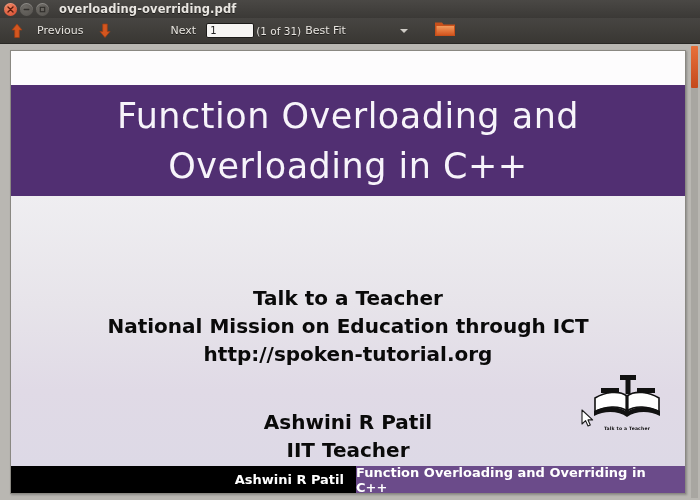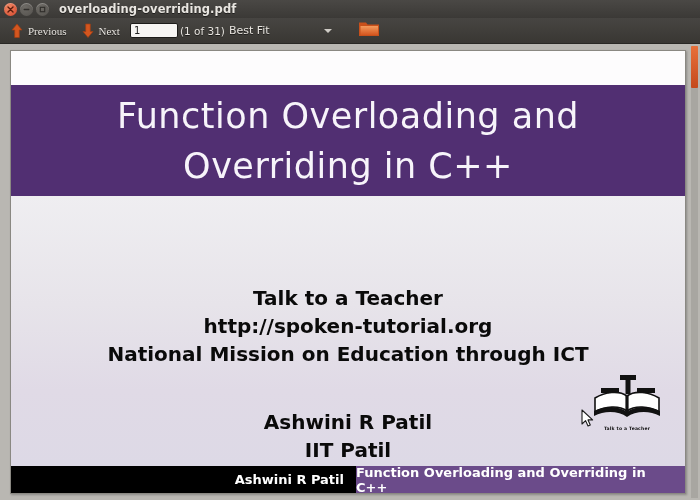--- a/index.html
+++ b/index.html
@@ -53,21 +53,21 @@
     border-bottom: 1px solid #292825;
     box-sizing: border-box;
     padding-left: 6px;
   }
   .tb-item {
     display: flex; align-items: center;
     height: 22px; padding: 0 4px;
     color: #e7e4df; font-size: 11px;
     white-space: nowrap;
   }
-  .tb-label { margin-left: 4px; text-shadow: 0 1px 0 rgba(0,0,0,.55); font-family: Liberation Serif, serif; }
+  .tb-label { margin-left: 13px; text-shadow: 0 1px 0 rgba(0,0,0,.55); }
   .arrow-ico { width: 14px; height: 16px; display:block; }
   .page-input {
     width: 48px; height: 15px;
     background: #f6f5f3;
     border: 1px solid #1c1b19;
     border-radius: 2px;
     color: #222; font-size: 10px;
     font-family: "DejaVu Sans", sans-serif;
     padding: 0 3px;
     box-sizing: border-box;
@@ -231,21 +231,21 @@
 
     <div class="tb-item">
       <span>
         <svg class="arrow-ico" viewBox="0 0 14 16">
           <path d="M7 1 L12 7 L9.3 7 L9.3 14.5 L4.7 14.5 L4.7 7 L2 7 Z" fill="#d4561f" stroke="#a03d13" stroke-width="0.7" stroke-linejoin="round"></path>
         </svg>
       </span>
       <span class="tb-label">Previous</span>
     </div>
 
-    <div class="tb-item" style="margin-left:6px;">
+    <div class="tb-item" style="margin-left:6px;gap:46px;">
       <span>
         <svg class="arrow-ico" viewBox="0 0 14 16">
           <path d="M7 14.5 L12 8.5 L9.3 8.5 L9.3 1 L4.7 1 L4.7 8.5 L2 8.5 Z" fill="#d4561f" stroke="#a03d13" stroke-width="0.7" stroke-linejoin="round"></path>
         </svg>
       </span>
       <span class="tb-label">Next</span>
     </div>
 
     <input class="page-input" type="text" value="1" style="">
 
@@ -269,34 +269,34 @@
   </div>
 
   <div class="docarea">
 
     <div class="page">
 
       <div class="page-topstrip"></div>
 
       <div class="banner">
         <div class="banner-line">Function Overloading and</div>
-        <div class="banner-line">Overriding in C++</div>
+        <div class="banner-line">Overloading in C++</div>
       </div>
 
       <div class="body">
 
         <div class="grp-1">
           <div class="blocktext">Talk to a Teacher</div>
+          <div class="blocktext">National Mission on Education through ICT</div>
           <div class="blocktext">http://spoken-tutorial.org</div>
-          <div class="blocktext">National Mission on Education through ICT</div>
         </div>
 
         <div class="grp-2">
           <div class="blocktext">Ashwini R Patil</div>
-          <div class="blocktext">IIT Patil</div>
+          <div class="blocktext">IIT Teacher</div>
         </div>
 
         <div class="grp-3">
           <div class="blocktext">5 December 2012</div>
         </div>
 
         <div class="logo">
           <svg width="76" height="52" viewBox="0 0 76 52">
 
             <rect x="31" y="1" width="16" height="5" fill="#111"></rect>

